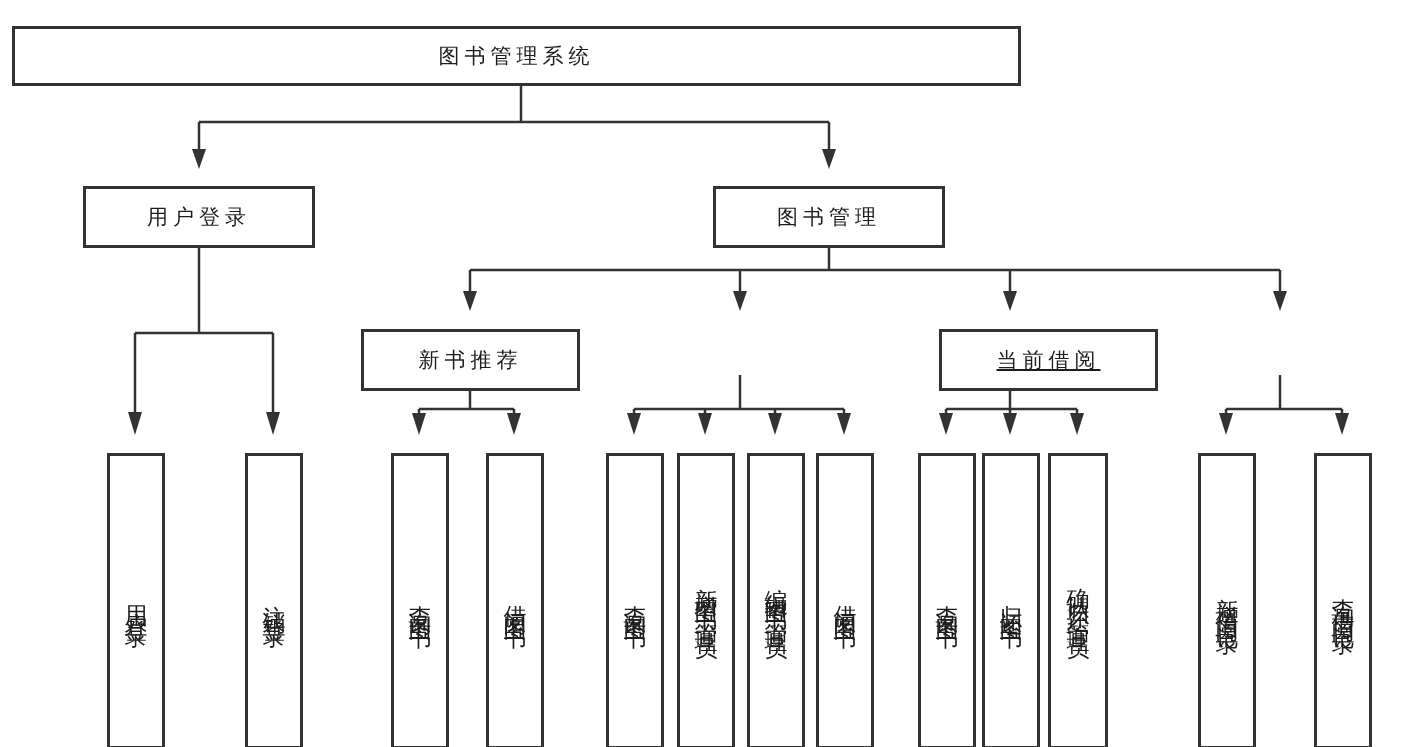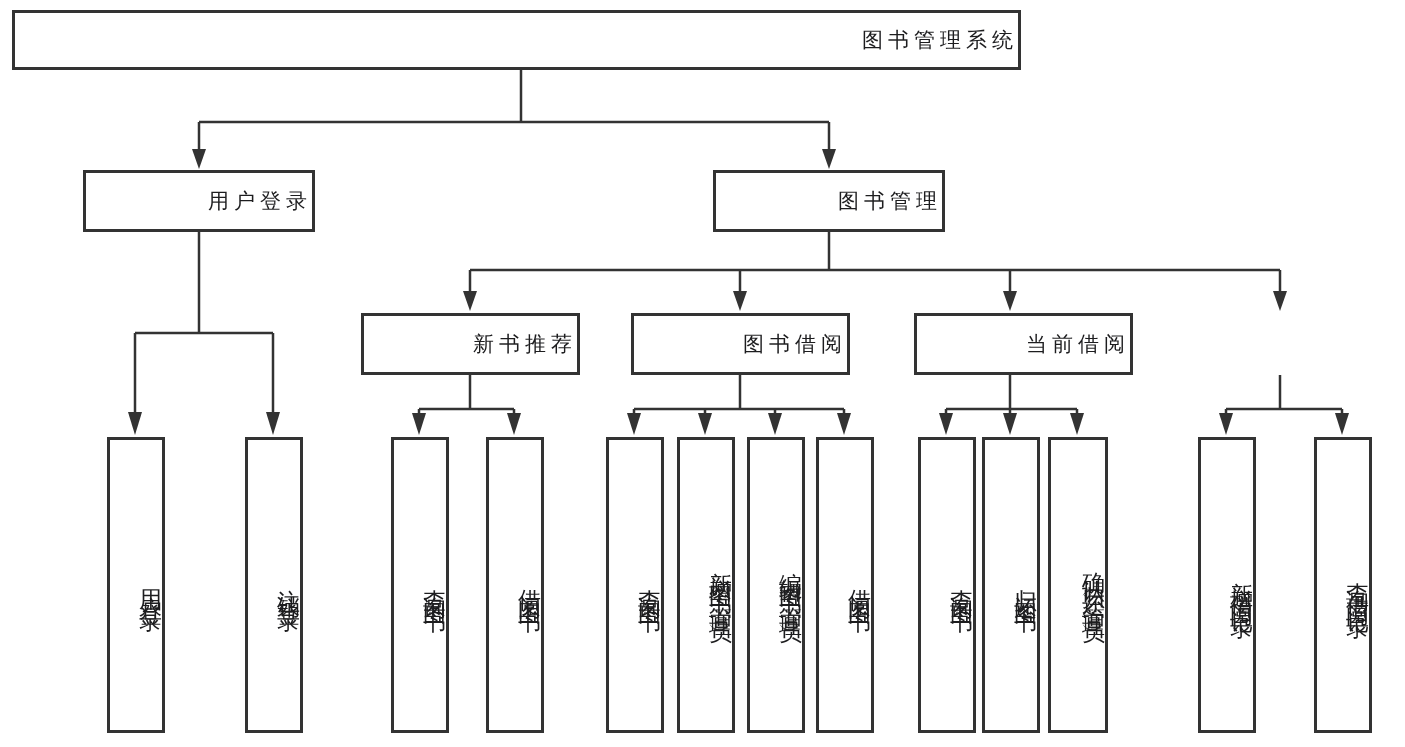--- a/index.html
+++ b/index.html
@@ -10,39 +10,40 @@
     overflow:hidden;
     font-family:"Liberation Sans","DejaVu Sans",sans-serif;
     color:#1d1d1f;
   }
   .wires{position:absolute;left:0;top:0;width:1405px;height:747px;}
   .node{
     position:absolute;
     box-sizing:border-box;
     border:3px solid #333333;
     background:#ffffff;
-    display:flex;align-items:center;justify-content:flex-end;
+    display:flex;align-items:center;justify-content:center;
     text-align:center;
+    margin-top:16px;
   }
   .hlabel{
     font-size:21px;
     letter-spacing:5px;
     color:#1d1d1f;
     white-space:nowrap;
   }
   
   .n-root{left:12px;top:10px;width:1009px;height:60px;}
   
   .n-userlogin{left:83px;top:170px;width:232px;height:62px;}
   .n-bookmgmt{left:713px;top:170px;width:232px;height:62px;}
   
   .n-l3{top:313px;width:219px;height:62px;}
   .n-newbook{left:361px;}
   .n-borrowsec{left:631px;}
-  .n-currentsec{left:914px;}
+  .n-currentsec{left:939px;text-decoration:underline;}
   .n-recordsec{left:1171px;}
   
   .leaf{top:437px;width:58px;height:296px;}
   .vlabel{
     writing-mode:vertical-rl;
     text-orientation:mixed;
     font-size:23px;
     letter-spacing:7px;
     line-height:1;
     color:#1d1d1f;
@@ -143,23 +144,20 @@
   <div class="node n-userlogin">
     <span class="hlabel">用户登录</span>
   </div>
   <div class="node n-bookmgmt">
     <span class="hlabel">图书管理</span>
   </div>
 
   <div class="node n-l3 n-newbook">
     <span class="hlabel">新书推荐</span>
   </div>
-  <div class="node n-l3 n-borrowsec">
-    <span class="hlabel">图书借阅</span>
-  </div>
   <div class="node n-l3 n-currentsec">
     <span class="hlabel">当前借阅</span>
   </div>
 
   <div class="node leaf leaf-a1">
     <span class="vlabel">用户登录</span>
   </div>
   <div class="node leaf leaf-a2">
     <span class="vlabel">注销登录</span>
   </div>

